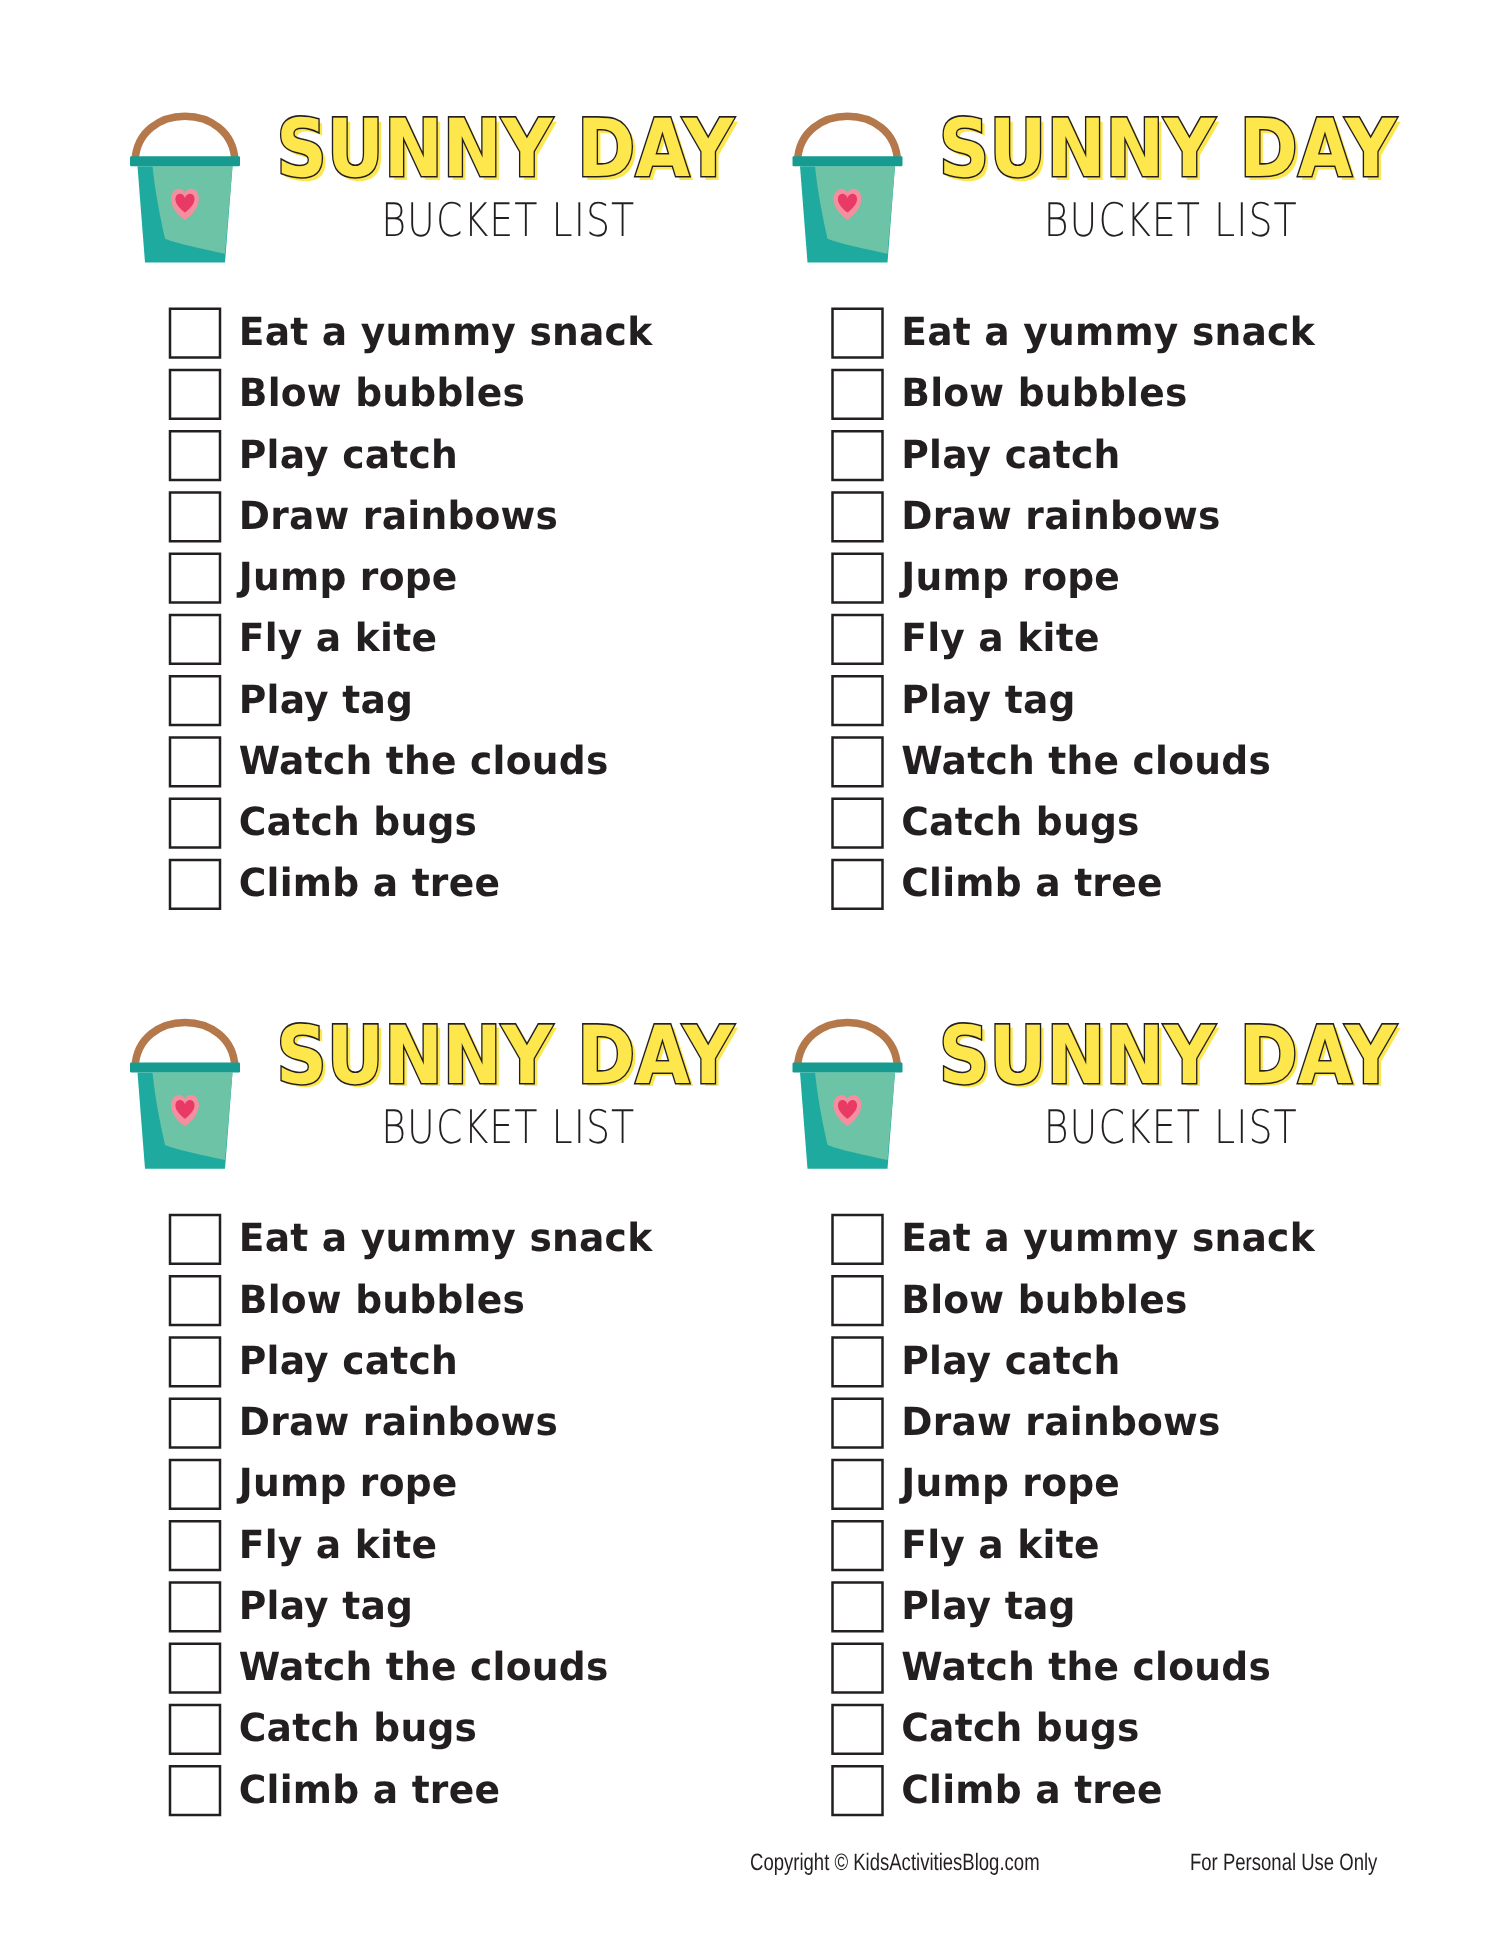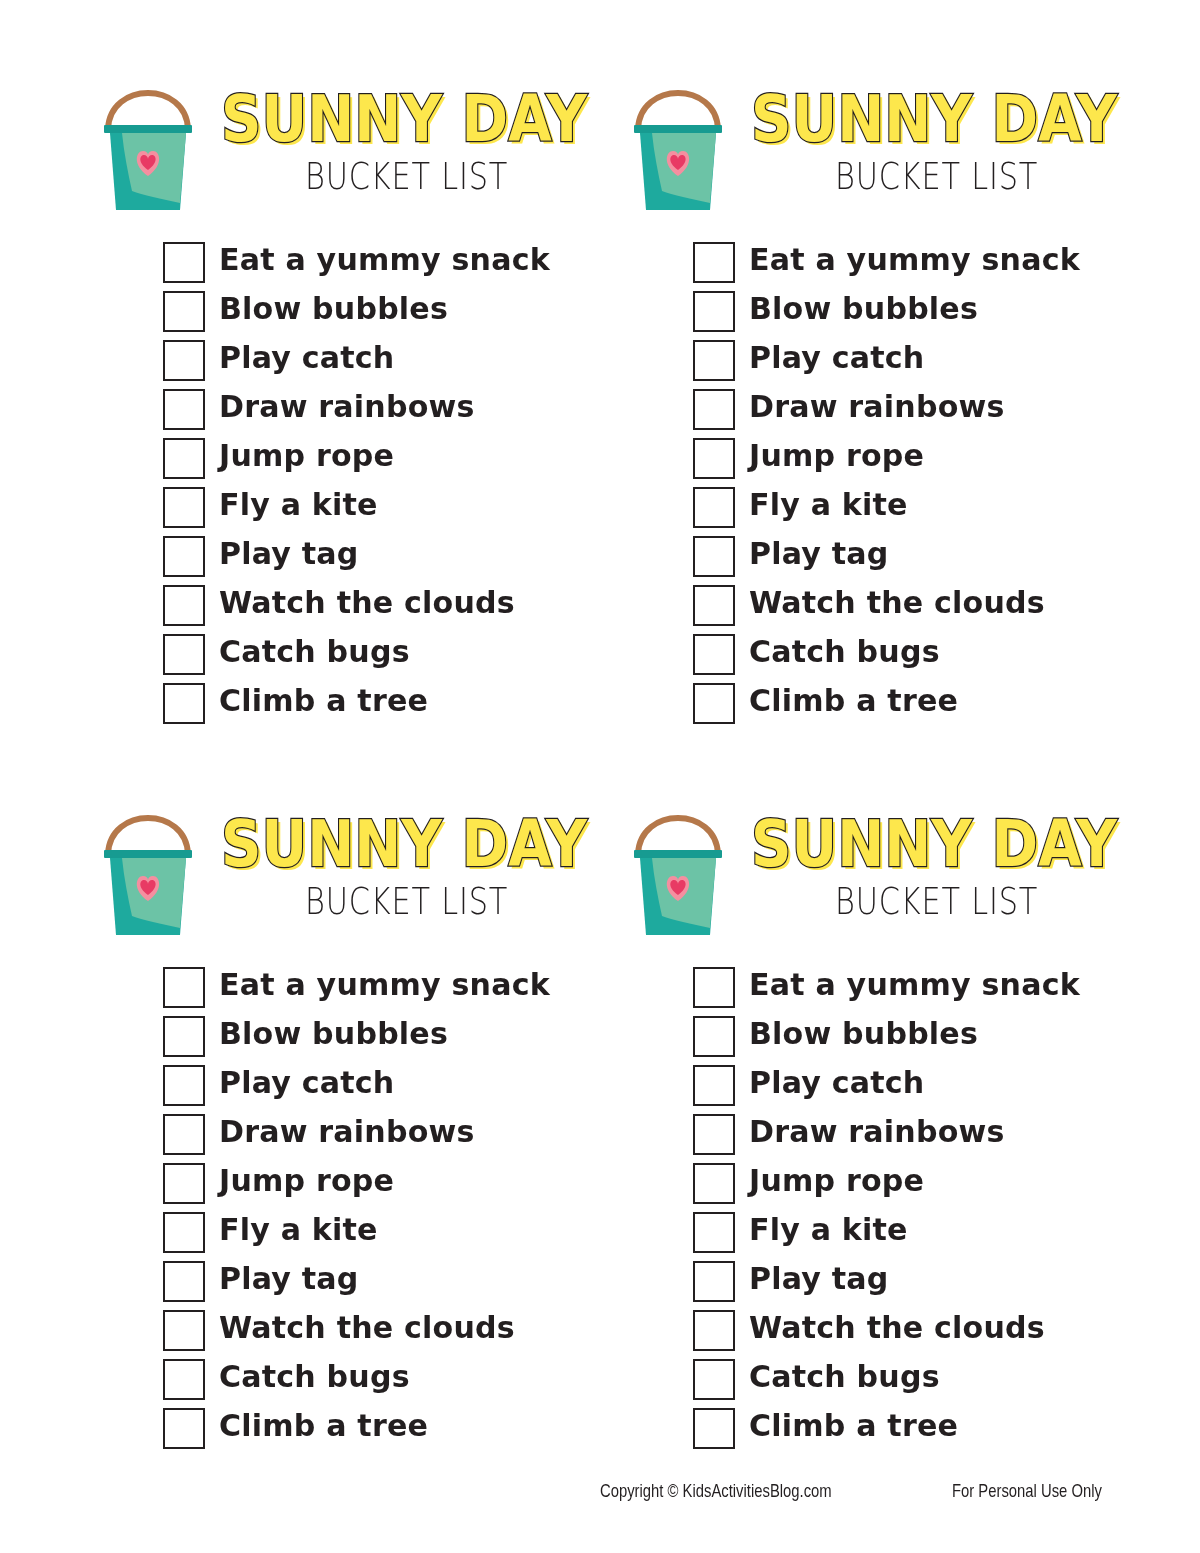--- a/index.html
+++ b/index.html
@@ -20,21 +20,21 @@
     .title-main svg { width: 100%; height: 100%; overflow: visible; }
     .title-sub {
       position: absolute; left: 205px; top: 86px; width: 200px;
       font-family: "DejaVu Sans", sans-serif; font-weight: 300;
       font-size: 37px; letter-spacing: 1px; color: #231f20;
       line-height: 42px; white-space: nowrap;
       transform: scaleX(0.82); transform-origin: left center;
     }
 
     .list { position: absolute; left: 35px; top: 172px; list-style: none; }
-    .item { display: flex; align-items: flex-start; height: 49px; margin-left: 28px; }
+    .item { display: flex; align-items: center; height: 49px; }
     .checkbox {
       width: 42px; height: 41px; border: 2.5px solid #231f20; background: #fff;
       flex: 0 0 auto; cursor: pointer;
     }
     .label {
       margin-left: 14px; font-family: "DejaVu Sans", sans-serif; font-weight: bold;
       font-size: 31px; color: #231f20; white-space: nowrap; letter-spacing: 0.2px;
       position: relative; top: -1px;
       transform: scaleX(0.97); transform-origin: left center;
     }

